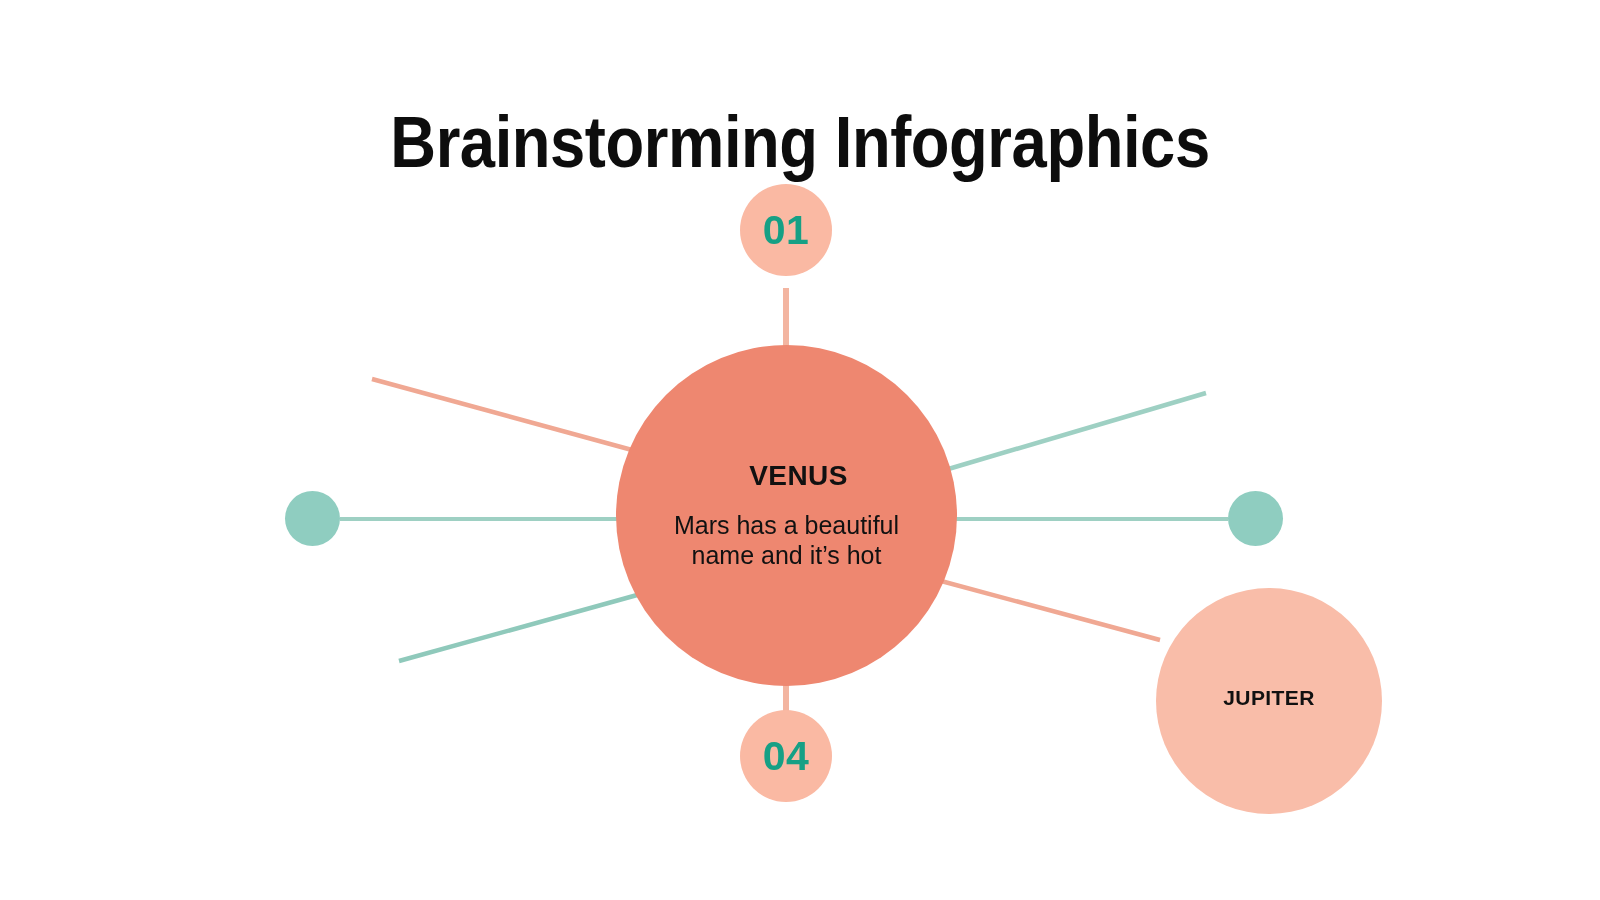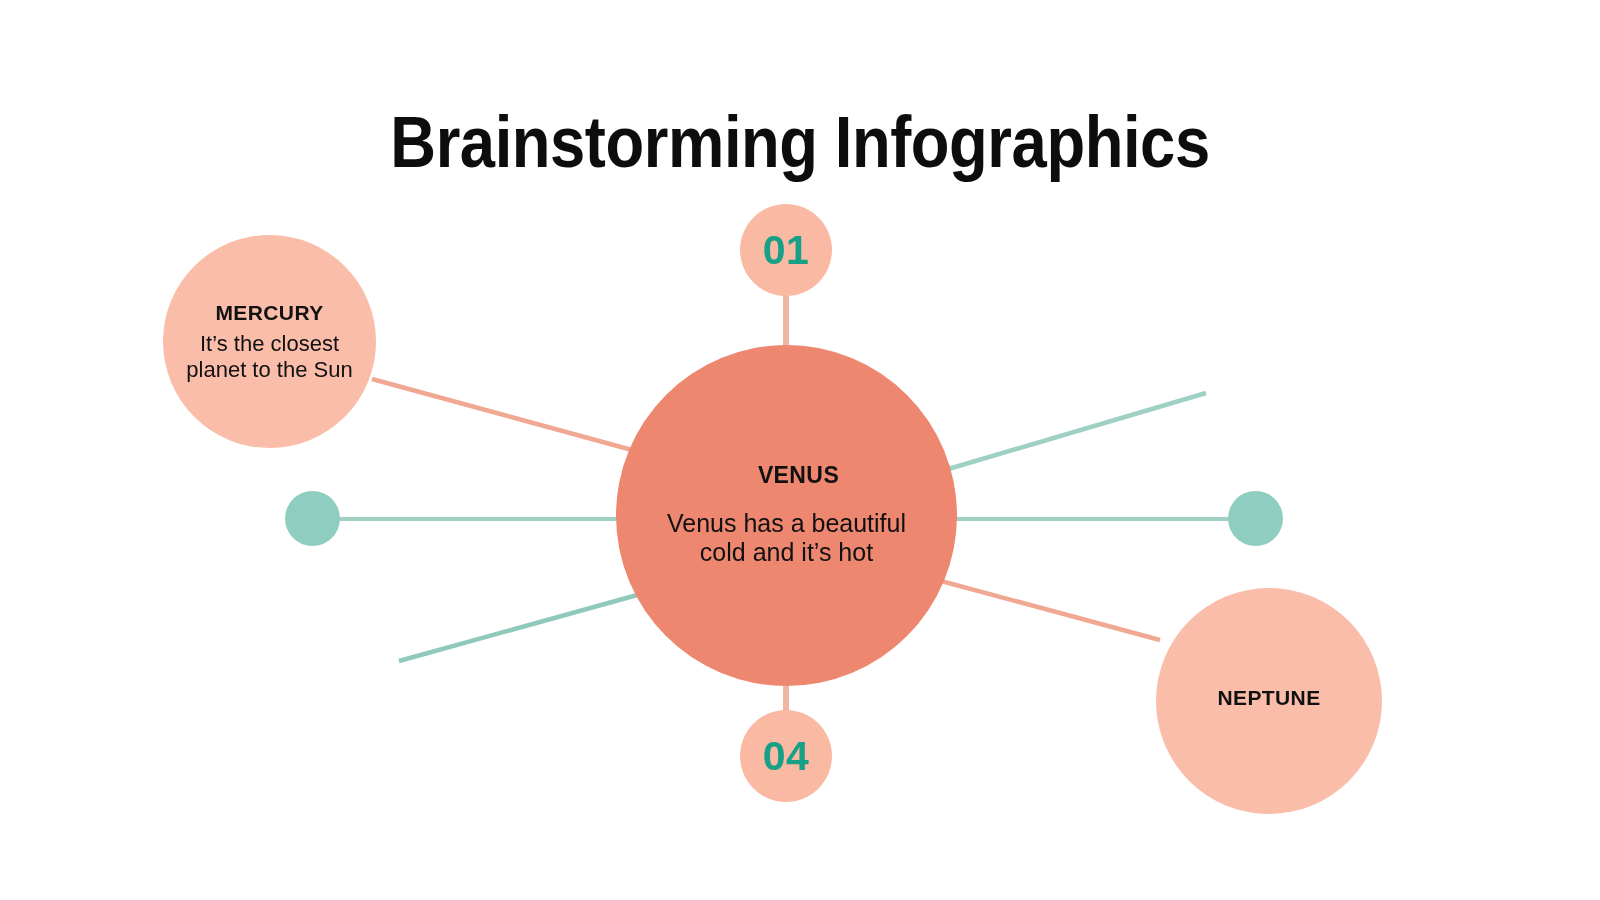--- a/index.html
+++ b/index.html
@@ -73,21 +73,21 @@
 
   
   #node-venus {
     left: 616px;
     top: 345px;
     width: 341px;
     height: 341px;
     background: #ee8770;
   }
   #node-venus .n-title {
-    font-size: 23px;
+    font-size: 28px;
     margin-bottom: 20px;
     margin-left: 24px;
   }
   #node-venus .n-desc {
     font-size: 25px;
     width: 270px;
   }
 
   
   .sat {
@@ -139,21 +139,21 @@
     background: #fab9a3;
     display: flex;
     align-items: center;
     justify-content: center;
     font-family: "Liberation Sans Narrow", "Liberation Sans", sans-serif;
     font-size: 41px;
     font-weight: 700;
     color: #16a085;
     letter-spacing: 0.5px;
   }
-  #badge-01 { left: 740px; top: 204px; }
+  #badge-01 { left: 740px; top: 184px; }
   #badge-02 { left: 740px; top: 710px; }
 
   
   .dot {
     position: absolute;
     width: 55px;
     height: 55px;
     border-radius: 50%;
     background: #8fcdc0;
   }
@@ -189,29 +189,25 @@
   <div class="dot" id="dot-left"></div>
   <div class="dot" id="dot-right"></div>
 
   <div class="badge" id="badge-01">
     <span>01</span>
   </div>
   <div class="badge" id="badge-02">
     <span>04</span>
   </div>
 
-  <div class="node sat" id="node-mercury">
-    <div class="n-title">MERCURY</div>
-    <div class="n-desc">It’s the closest planet to the Sun</div>
-  </div>
 
 
 
   <div class="node sat" id="node-neptune">
-    <div class="n-title">NEPTUNE</div>
+    <div class="n-title">JUPITER</div>
   </div>
 
   <div class="node" id="node-venus">
     <div class="n-title">VENUS</div>
-    <div class="n-desc">Venus has a beautiful cold and it’s hot</div>
+    <div class="n-desc">Mars has a beautiful name and it’s hot</div>
   </div>
 
 </div>
 
 </body></html>

